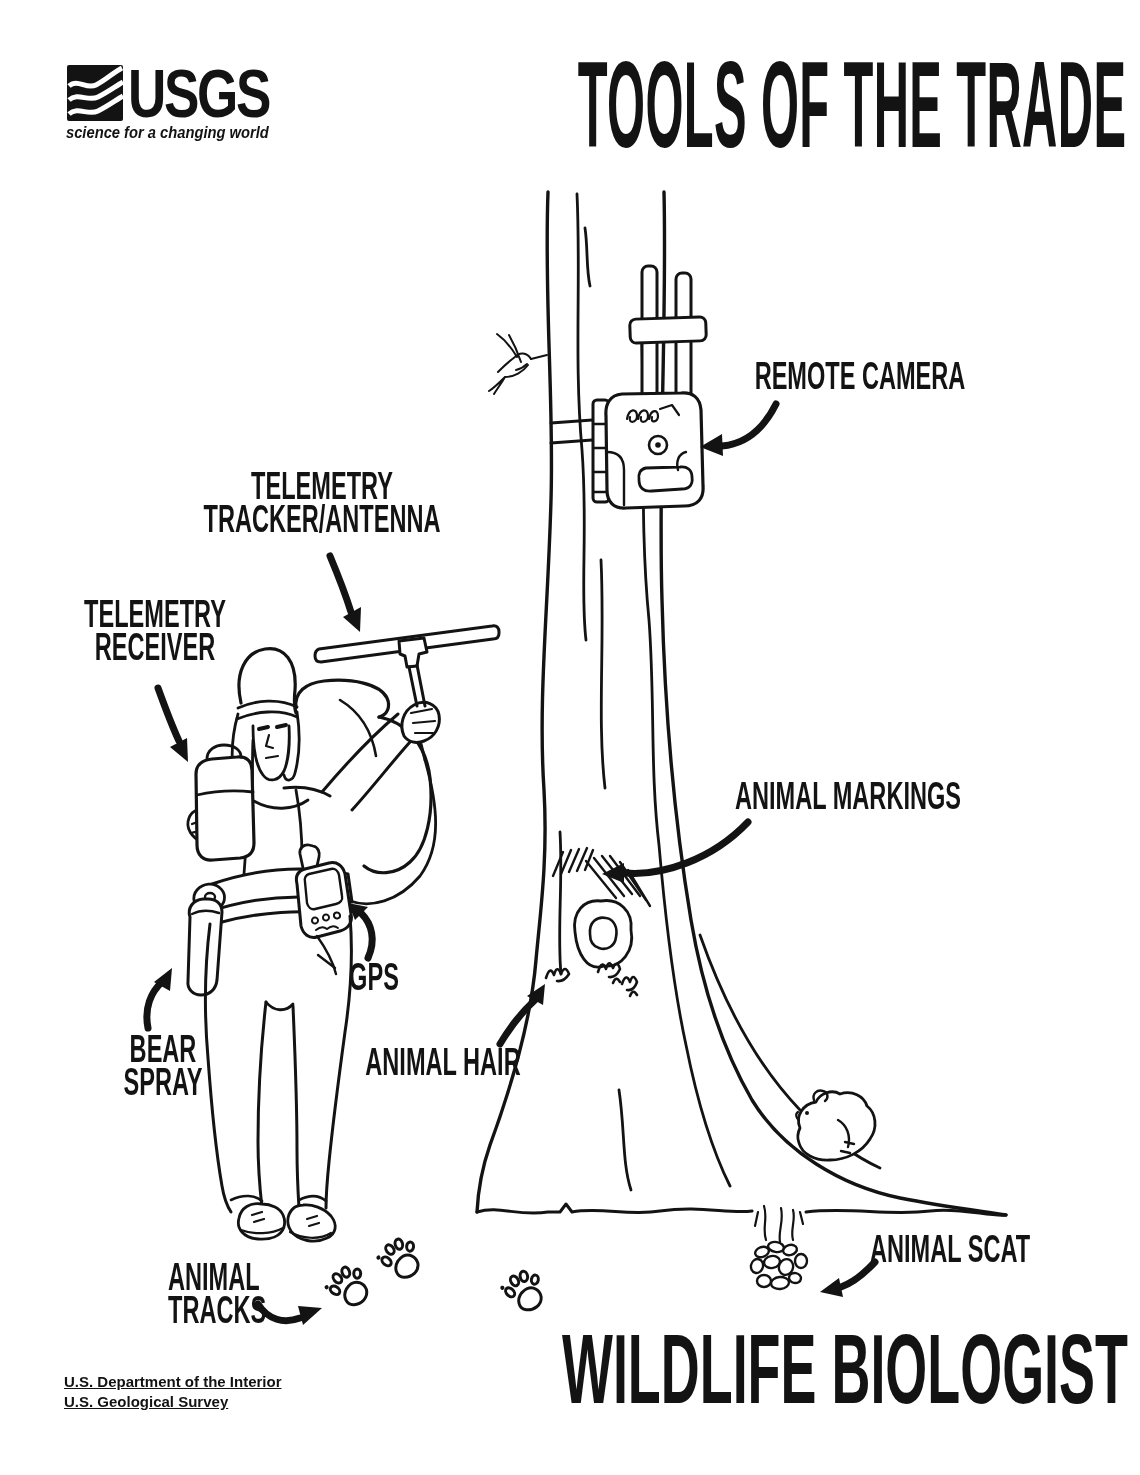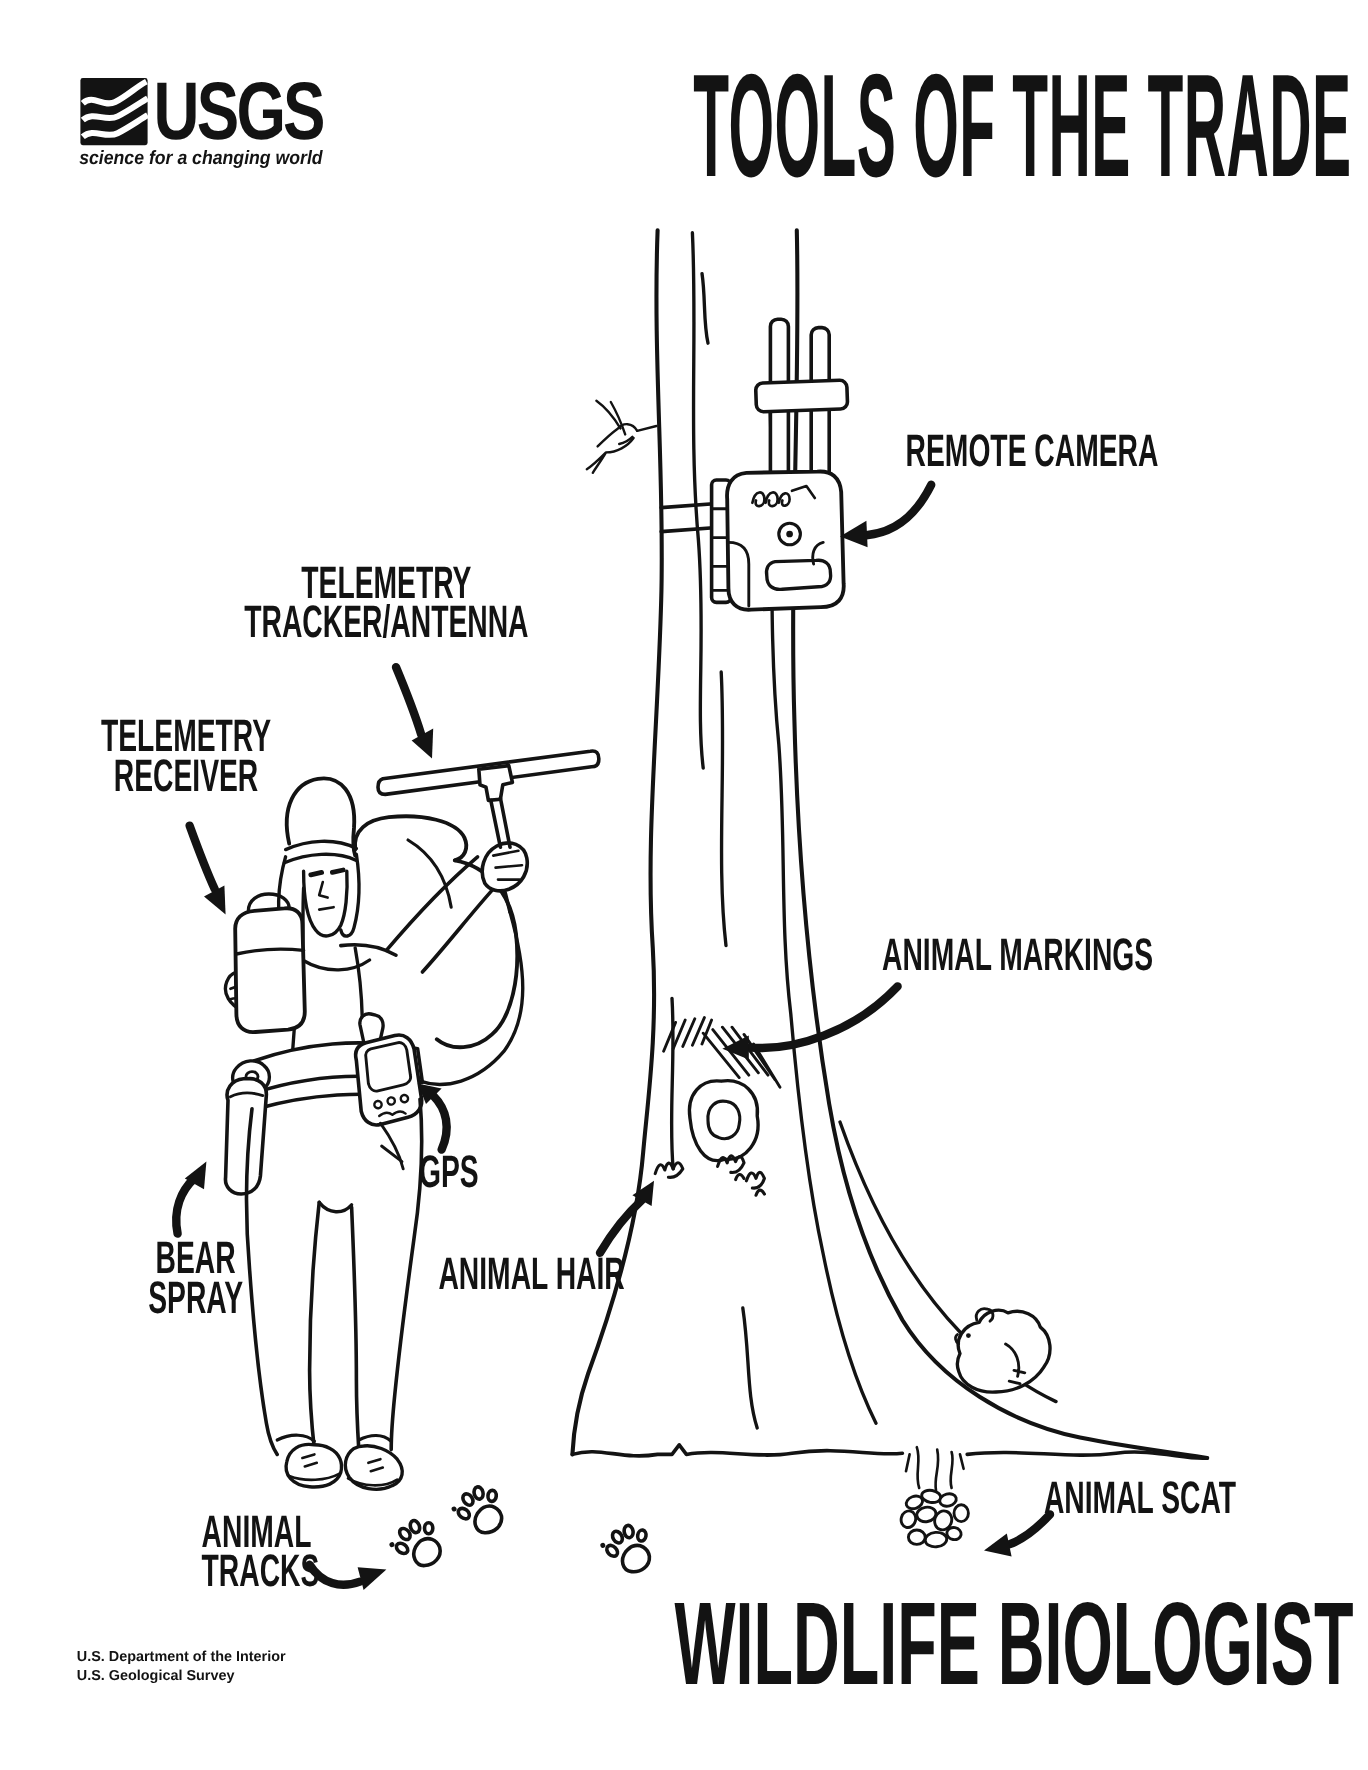--- a/index.html
+++ b/index.html
@@ -11,21 +11,21 @@
   .lbl{position:absolute;font-weight:700;font-size:38px;line-height:.88;color:#131313;
        white-space:pre-line;text-align:center;transform:scaleX(.62);transform-origin:50% 0;}
   .lbl.leftalign{text-align:left;transform-origin:0 0;}
   .big-title{position:absolute;font-weight:700;white-space:nowrap;color:#131313;}
   #tools-title{top:44px;right:62px;font-size:122px;line-height:1;transform:scaleX(.40);transform-origin:100% 0;letter-spacing:1px;}
   #wildlife-title{top:1320px;right:60px;font-size:98px;line-height:1;transform:scaleX(.55);transform-origin:100% 0;}
   #usgs-wordmark{position:absolute;left:128px;top:54px;font-size:68px;font-weight:700;letter-spacing:-3px;
        transform:scaleX(.78);transform-origin:0 0;}
   #usgs-tagline{position:absolute;left:66px;top:124px;font-size:16px;font-weight:700;font-style:italic;
        transform:scaleX(.92);transform-origin:0 0;white-space:nowrap;}
-  #footer-text{position:absolute;left:64px;top:1372px;font-size:12px;font-weight:700;line-height:1.35;}
+  #footer-text{position:absolute;left:64px;top:1372px;font-size:15px;font-weight:700;line-height:1.35;text-decoration:underline;}
 </style>
 </head>
 <body>
 
 <div id="page">
 
   <svg width="1140" height="1475" viewBox="0 0 1140 1475">
     <defs>
       <g id="paw">
         <path class="ink" style="stroke-width:2.6" d="M -2,4 C -8,8 -9,16 -3,19 C 3,22 11,20 13,13 C 14,7 10,2 4,2 C 2,2 0,3 -2,4 Z"></path>

